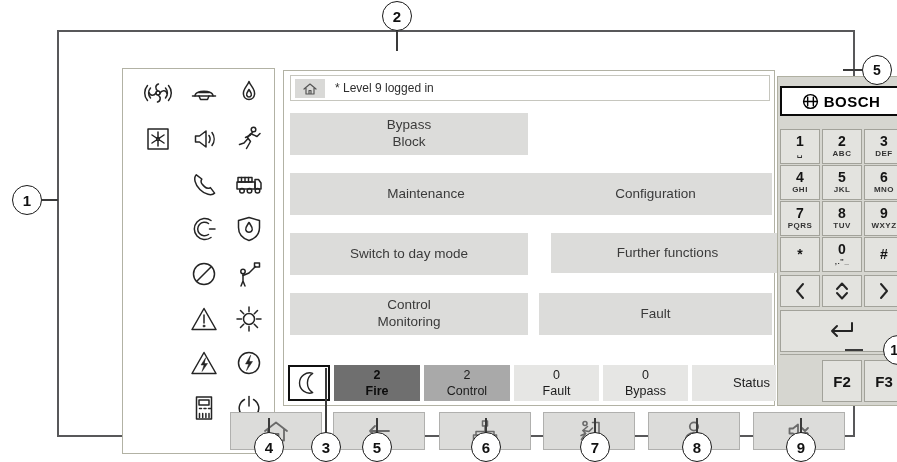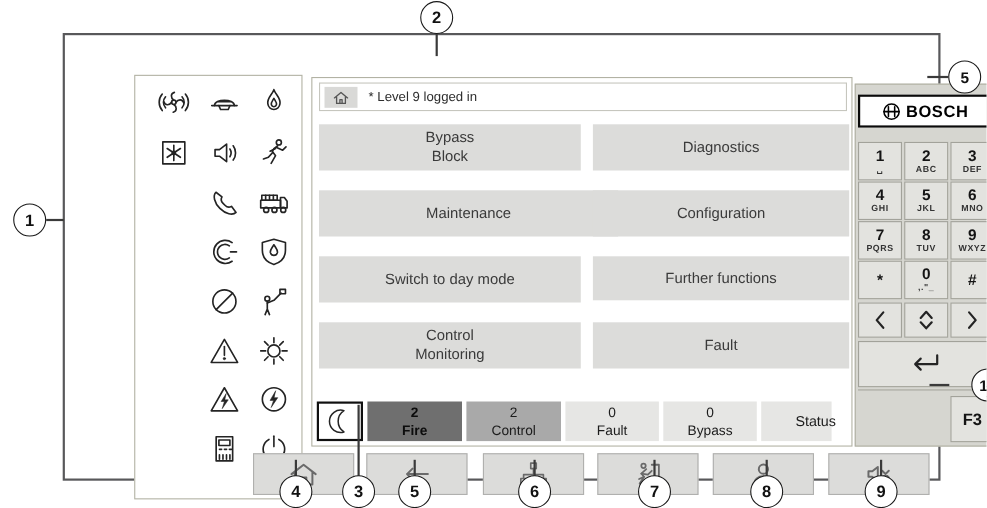--- a/index.html
+++ b/index.html
@@ -186,25 +186,24 @@
         <div class="sb-home">
           <svg class="ic" viewBox="0 0 16 14" width="16" height="14" style="stroke:#555;stroke-width:1.2;">
             <path d="M2 7 L8 2 L14 7 M4 6 V12 H12 V6 M7 12 V8.5 H9 V12"></path>
           </svg>
         </div>
         <span class="sb-text">* Level 9 logged in</span>
       </div>
 
       <div class="btn" style="left:6px;top:42px;width:238px;height:42px;">Bypass
 Block</div>
-      <div class="btn" style="left:255px;top:42px;width:233px;height:42px;">Diagnostics</div>
       <div class="btn" style="left:6px;top:102px;width:272px;height:42px;">Maintenance</div>
       <div class="btn" style="left:255px;top:102px;width:233px;height:42px;">Configuration</div>
       <div class="btn" style="left:6px;top:162px;width:238px;height:42px;">Switch to day mode</div>
-      <div class="btn" style="left:255px;top:162px;width:233px;height:40px;">Further functions</div>
+      <div class="btn" style="left:267px;top:162px;width:233px;height:40px;">Further functions</div>
       <div class="btn" style="left:6px;top:222px;width:238px;height:42px;">Control
 Monitoring</div>
       <div class="btn" style="left:255px;top:222px;width:233px;height:42px;">Fault</div>
 
       <div class="cnt cnt-moon" style="left:4px;top:294px;width:42px;">
         <svg class="ic" viewBox="0 0 26 28" width="24" height="26">
           <path d="M17 3.5 A11 11 0 1 0 17 24.5 A12.5 12.5 0 0 1 17 3.5 Z"></path>
         </svg>
       </div>
       <div class="cnt cnt-fire" style="left:50px;top:294px;width:86px;">
@@ -216,21 +215,21 @@
         <div>Control</div>
       </div>
       <div class="cnt cnt-idle" style="left:230px;top:294px;width:85px;">
         <div>0</div>
         <div>Fault</div>
       </div>
       <div class="cnt cnt-idle" style="left:319px;top:294px;width:85px;">
         <div>0</div>
         <div>Bypass</div>
       </div>
-      <div class="cnt cnt-status" style="left:408px;top:294px;width:64px;padding-left:35px;">
+      <div class="cnt cnt-status" style="left:408px;top:294px;width:84px;padding-left:35px;">
         <div>Status</div>
       </div>
     </div>
 
     <div class="keypad">
       <div class="logo-box">
         <svg class="ic" viewBox="0 0 20 18" width="19" height="17" style="stroke:#000;stroke-width:1.5;">
           <circle cx="10" cy="9" r="7.3"></circle>
           <path d="M2.7 9 H17.3 M7 4.4 V13.6 M13 4.4 V13.6"></path>
         </svg>
@@ -303,20 +302,21 @@
       </div>
 
       <div class="key" style="left:2px;top:233px;width:121px;height:42px;">
         <svg class="ic" viewBox="0 0 40 26" width="40" height="26" style="stroke-width:2;">
             <path d="M31 5 V13 H11 M16 8 L11 13 L16 18"></path>
           </svg>
       </div>
 
       <div class="kp-sep"></div>
 
+      <div class="key fkey" style="left:44px;top:283px;height:42px;">F2</div>
       <div class="key fkey" style="left:86px;top:283px;height:42px;">F3</div>
     </div>
 
     <div class="nav-btn" style="left:171px;">
       <svg class="nav-ic" viewBox="0 0 34 26" width="34" height="26">
         <path d="M6 13 L17 4.5 L28 13 M9 11 V22.5 H25 V11 M14.5 22.5 V16 H19.5 V22.5"></path>
       </svg>
     </div>
     <div class="nav-btn" style="left:274px;">
       <svg class="nav-ic" viewBox="0 0 34 26" width="34" height="26">

